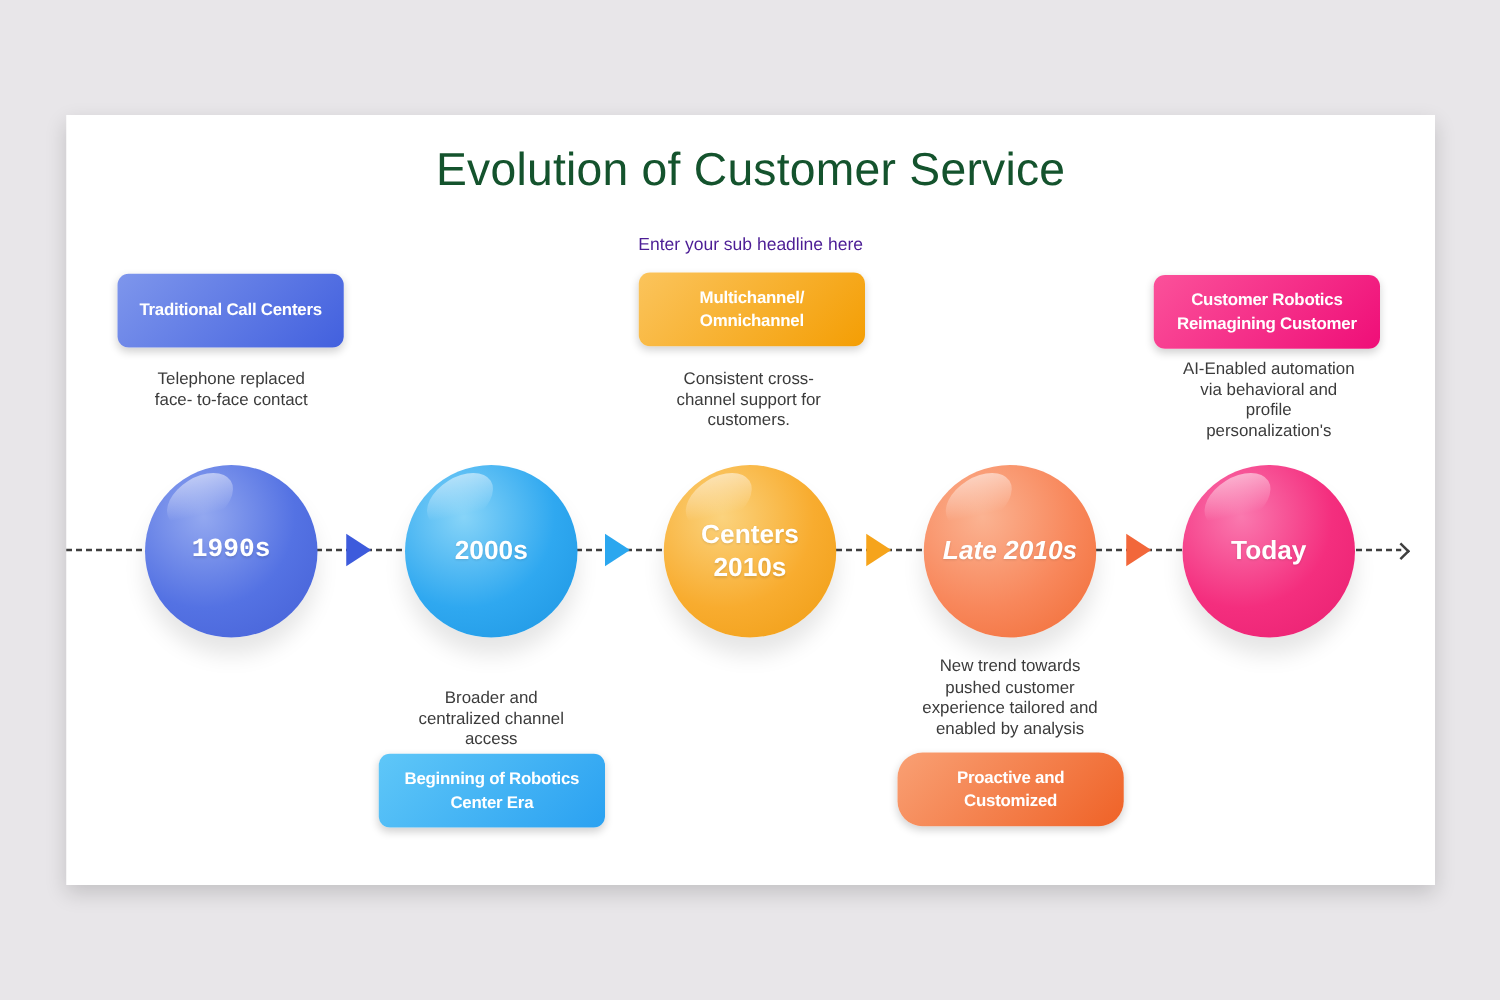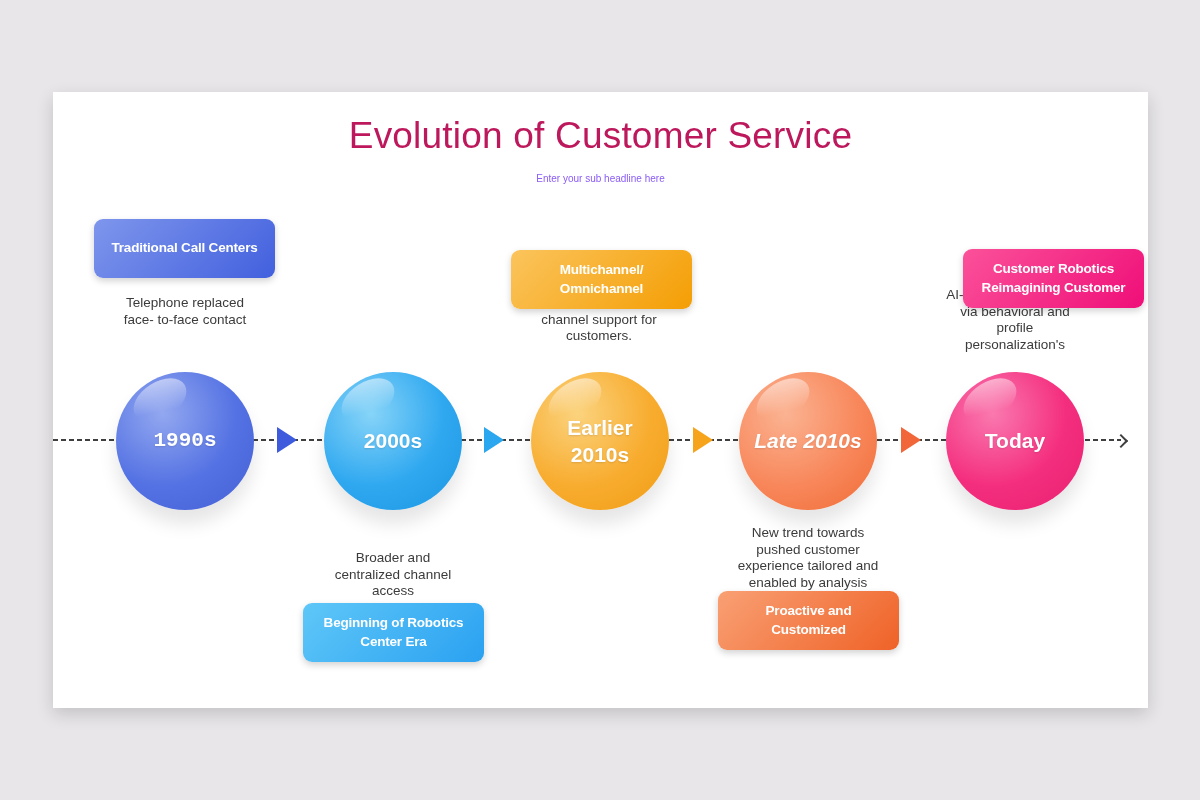--- a/index.html
+++ b/index.html
@@ -10,26 +10,26 @@
     position:relative;
     overflow:hidden;
   }
   .card{
     position:absolute;left:53px;top:92px;width:1095px;height:616px;
     background:#ffffff;
     box-shadow:0 6px 16px rgba(0,0,0,.16);
   }
   .title{
     position:absolute;left:0;top:23px;width:100%;
-    text-align:center;font-size:37px;font-weight:400;color:#be185d;
+    text-align:center;font-size:37px;font-weight:400;color:#14532d;
     letter-spacing:.2px;margin:0;
   }
   .subtitle{
-    position:absolute;left:0;top:81px;width:100%;
-    text-align:center;font-size:10px;color:#8b5cf6;
+    position:absolute;left:0;top:95px;width:100%;
+    text-align:center;font-size:14px;color:#4c1d95;
   }
   .dash-line{
     position:absolute;left:0;top:347px;width:1068px;height:2px;
     background:repeating-linear-gradient(90deg,#3f3f3f 0 5px,transparent 5px 8px);
     z-index:1;
   }
   .line-head{
     position:absolute;left:1063px;top:344px;width:8px;height:8px;
     border-top:2px solid #3f3f3f;border-right:2px solid #3f3f3f;
     transform:rotate(45deg);z-index:1;
@@ -38,23 +38,23 @@
     position:absolute;width:181px;min-height:59px;border-radius:9px;
     background:linear-gradient(135deg,var(--tag-from),var(--tag-to));
     color:#ffffff;font-weight:700;font-size:13.5px;letter-spacing:-.2px;
     display:flex;align-items:center;justify-content:center;text-align:center;
     white-space:pre-line;line-height:1.35;
     box-shadow:0 3px 7px rgba(0,0,0,.18);
     padding:4px 2px;box-sizing:border-box;z-index:2;
   }
   .tag1{left:41px;top:127px;}
   .tag2{left:250px;top:511px;}
-  .tag3{left:458px;top:126px;margin-top:32px;}
-  .tag4{left:665px;top:499px;}
-  .tag5{left:910px;top:128px;margin-top:29px;}
+  .tag3{left:458px;top:126px;}
+  .tag4{left:665px;top:510px;border-radius:20px;}
+  .tag5{left:870px;top:128px;}
   .desc{
     position:absolute;width:186px;text-align:center;
     font-size:13.5px;line-height:1.24;color:#3b3b3b;white-space:pre-line;
   }
   .desc1{left:39px;top:203px;}
   .desc2{left:247px;top:458px;}
   .desc3{left:453px;top:203px;}
   .desc4{left:662px;top:433px;}
   .desc5{left:869px;top:195px;}
   .sphere{
@@ -121,21 +121,21 @@
 profile
 personalization's</div>
 
   <div class="sphere s1" style="--light: #93A8F0; --base: #5472E3; --dark: #4560D6;">
     <span class="sphere-label">1990s</span>
   </div>
   <div class="sphere s2" style="--light: #87D4F8; --base: #2FA8F0; --dark: #1D95E2;">
     <span class="sphere-label">2000s</span>
   </div>
   <div class="sphere s3" style="--light: #FBD37E; --base: #F8AC2F; --dark: #EF9C12;">
-    <span class="sphere-label">Earlier
+    <span class="sphere-label">Centers
 2010s</span>
   </div>
   <div class="sphere s4" style="--light: #FBB392; --base: #F8875B; --dark: #F06B34;">
     <span class="sphere-label">Late 2010s</span>
   </div>
   <div class="sphere s5" style="--light: #FA79AF; --base: #F42E7E; --dark: #E81F70;">
     <span class="sphere-label">Today</span>
   </div>
 
   <div class="tri tri1" style="--tri: #3D5BDC;"></div>

